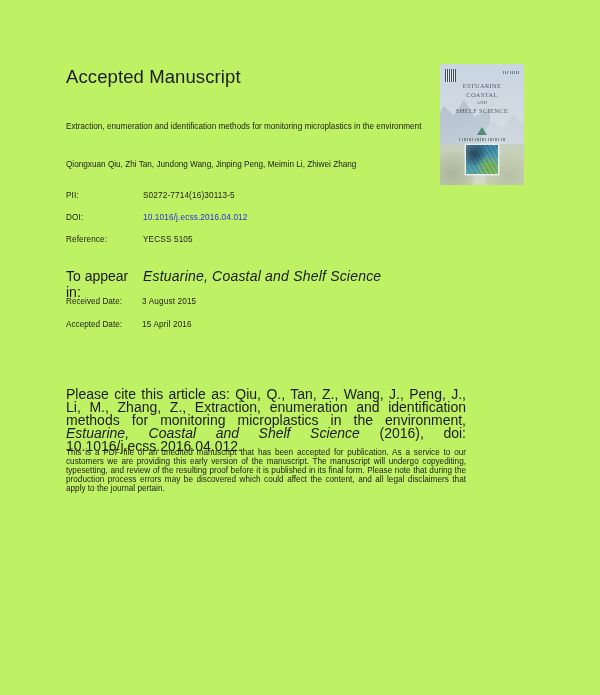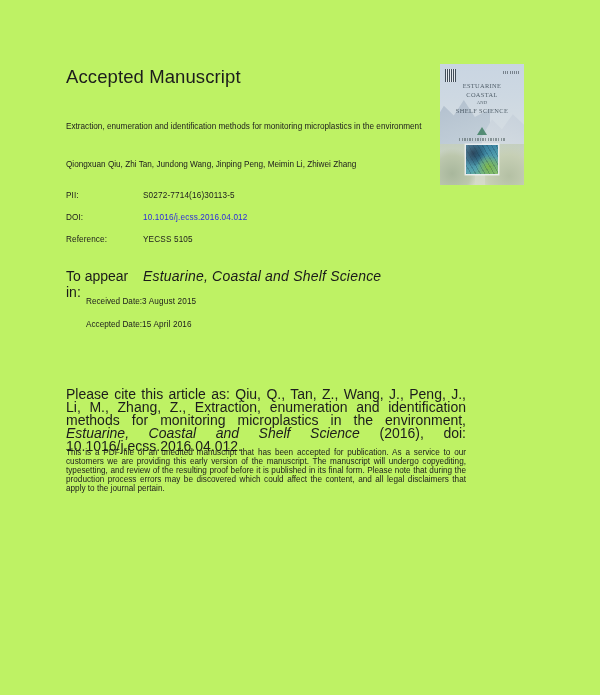--- a/index.html
+++ b/index.html
@@ -109,21 +109,20 @@
     left: 66px;
     top: 297px;
     width: 400px;
   }
   .date-row {
     display: flex;
     align-items: baseline;
     height: 23px;
     font-size: 8.2px;
     color: #1c1c1c;
-    text-align: right;
   }
   .date-label {
     width: 76px;
     flex: 0 0 76px;
   }
   .date-value {
     letter-spacing: 0.15px;
   }
 
   

